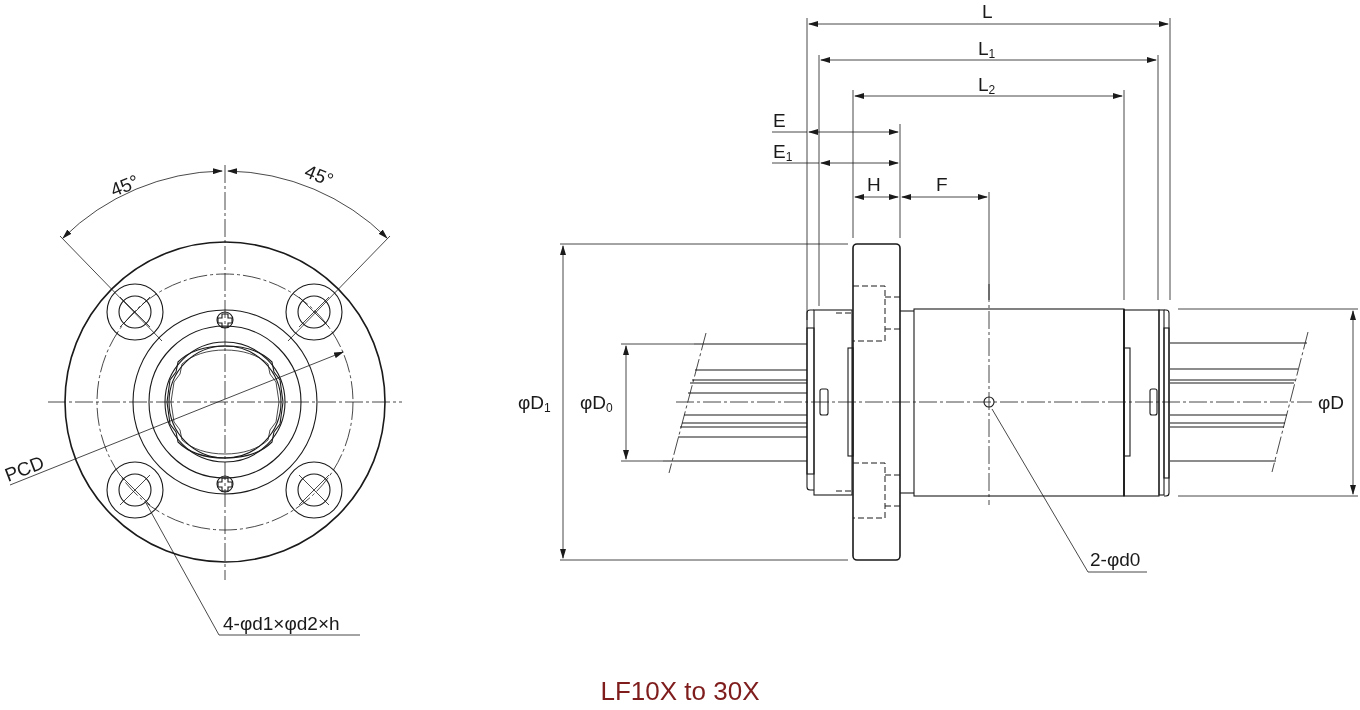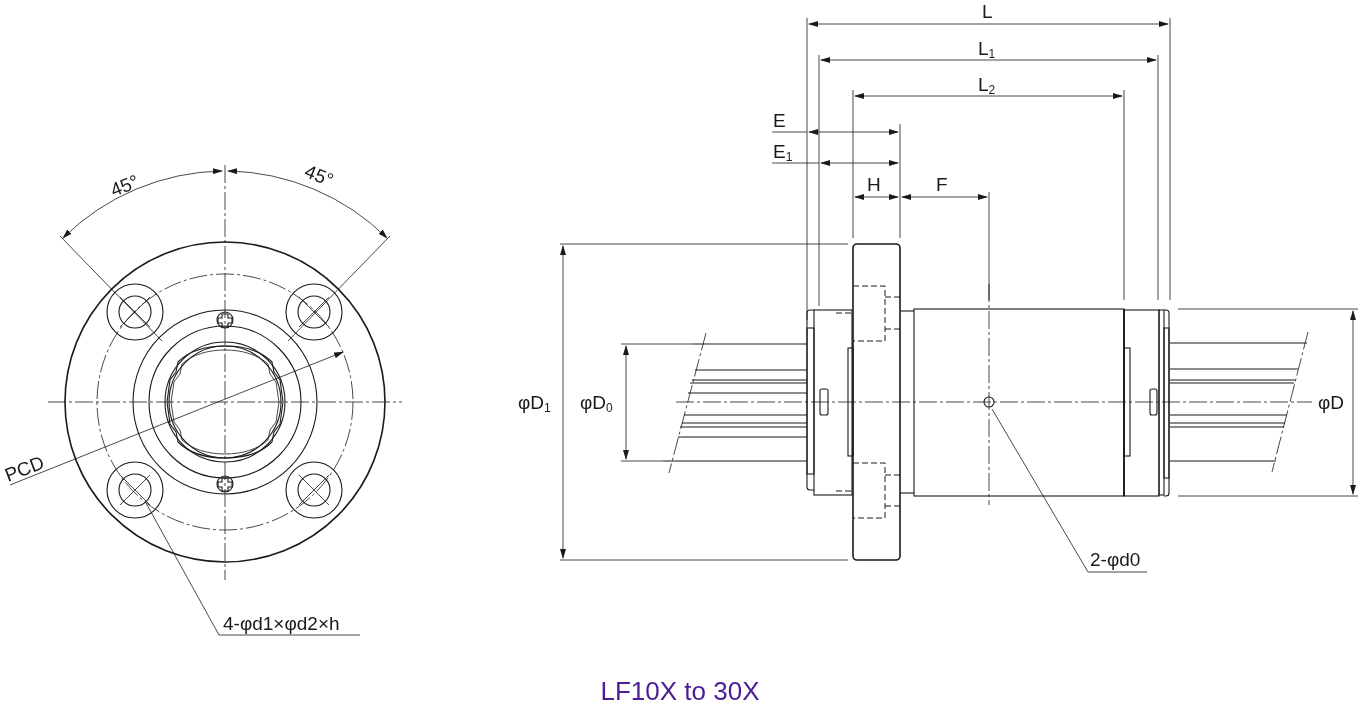--- a/index.html
+++ b/index.html
@@ -5,21 +5,21 @@
   html, body { margin: 0; padding: 0; background: #ffffff; }
   body { width: 1360px; height: 710px; overflow: hidden; position: relative; font-family: "Liberation Sans", sans-serif; }
   svg { position: absolute; left: 0; top: 0; }
   .ln { stroke: #1a1a1a; stroke-width: 1.1; fill: none; }
   .thin { stroke: #1a1a1a; stroke-width: 0.8; fill: none; }
   .thick { stroke: #1a1a1a; stroke-width: 1.6; fill: none; }
   .cl { stroke: #1a1a1a; stroke-width: 0.8; fill: none; stroke-dasharray: 18 3 3 3; }
   .hid { stroke: #1a1a1a; stroke-width: 1; fill: none; stroke-dasharray: 6 3; }
   .lbl { font-family: "Liberation Sans", sans-serif; font-size: 19px; fill: #1a1a1a; }
   .sub { font-size: 12px; }
-  .caption { position: absolute; left: 0; width: 1360px; top: 676px; text-align: center; font-size: 26px; color: #4c1d95; font-family: "Liberation Sans", sans-serif; }
+  .caption { position: absolute; left: 0; width: 1360px; top: 676px; text-align: center; font-size: 26px; color: #7f1d1d; font-family: "Liberation Sans", sans-serif; }
 </style>
 </head>
 <body>
 
 <svg width="1360" height="710" viewBox="0 0 1360 710">
   <defs>
     <marker id="arr" markerWidth="10" markerHeight="6" refX="9" refY="3" orient="auto-start-reverse" markerUnits="userSpaceOnUse">
       <path d="M0,0 L10,3 L0,6 z" fill="#1a1a1a"></path>
     </marker>
   </defs>

